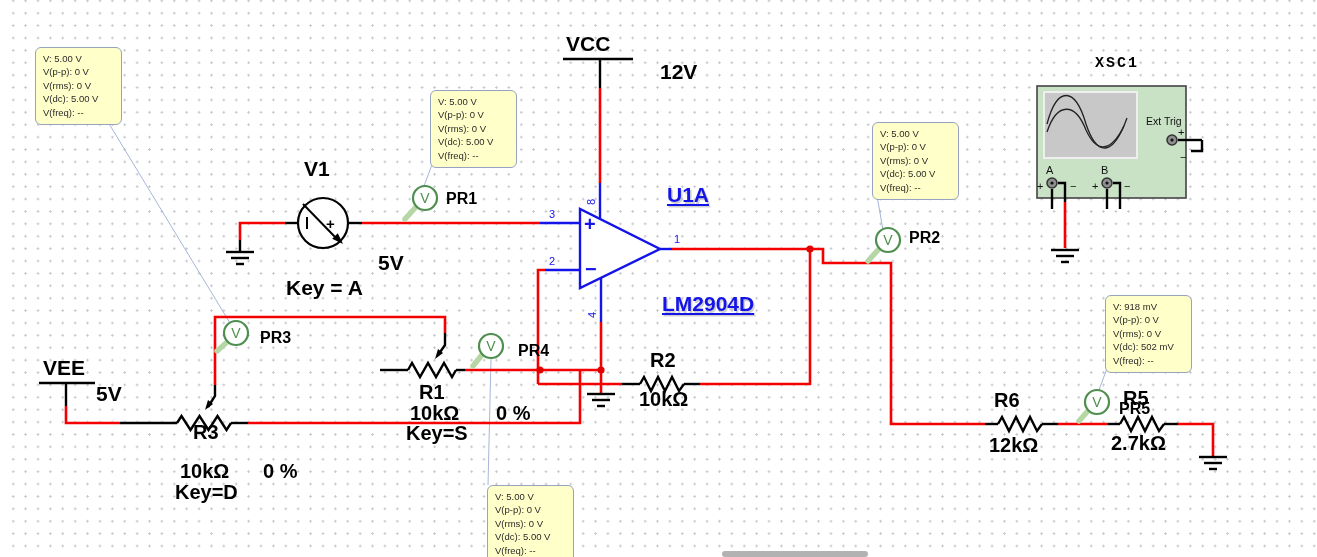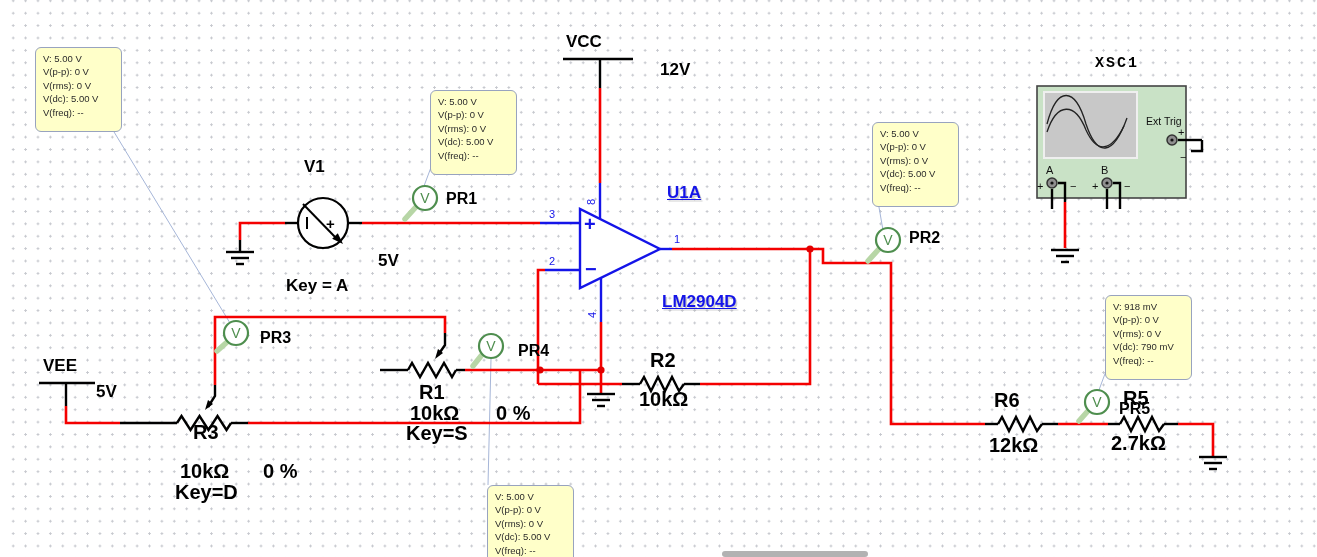--- a/index.html
+++ b/index.html
@@ -12,26 +12,26 @@
   }
   .gutter{position:absolute;left:0;top:0;width:9px;height:557px;background:#fff;}
   svg.sch{position:absolute;left:0;top:0;}
   svg text{font-family:"Liberation Sans","DejaVu Sans",sans-serif;}
   .wire{stroke:#f40000;stroke-width:2.6;fill:none;}
   .lead{stroke:#000;stroke-width:2.4;fill:none;}
   .pinlead{stroke:#1414e8;stroke-width:2.4;fill:none;}
   .gnd line{stroke:#000;stroke-width:2.4;}
   .callout{stroke:#a6b6d8;stroke-width:1;fill:none;}
   .lbl{position:absolute;font-weight:bold;color:#000;white-space:nowrap;z-index:3;}
-  .fs16{font-size:20px}.fs17{font-size:17px}.fs18{font-size:16px}
+  .fs16{font-size:20px}.fs17{font-size:21px}.fs18{font-size:16px}
   .blue{color:#1414e8;text-shadow:1.5px 1.5px 0 rgba(170,170,170,.55);text-decoration:underline;}
   .mono{font-family:"Liberation Mono","DejaVu Sans Mono",monospace;letter-spacing:2px;font-size:15px;text-align:right;}
   .tip{
     position:absolute;width:74px;background:#ffffc9;border:1px solid #98a3bf;border-radius:6px;
-    padding:4px 4px 12px 7px;font-size:9.5px;line-height:1.42;color:#2a2a2a;z-index:4;
+    padding:4px 4px 5px 7px;font-size:9.5px;line-height:1.42;color:#2a2a2a;z-index:4;
   }
   .scrollbar{position:absolute;left:722px;top:551px;width:146px;height:6px;background:#b2b2b2;border-radius:3px;z-index:5;}
 </style>
 </head>
 <body>
 
 <div class="canvas">
   <div class="gutter"></div>
 
   <svg class="sch" width="1317" height="557" viewBox="0 0 1317 557">
@@ -261,21 +261,21 @@
     <div>V: 5.00 V</div>
     <div>V(p-p): 0 V</div>
     <div>V(rms): 0 V</div>
     <div>V(dc): 5.00 V</div>
     <div>V(freq): --</div>
   </div>
   <div class="tip" style="left:1105px;top:295px">
     <div>V: 918 mV</div>
     <div>V(p-p): 0 V</div>
     <div>V(rms): 0 V</div>
-    <div>V(dc): 790 mV</div>
+    <div>V(dc): 502 mV</div>
     <div>V(freq): --</div>
   </div>
   <div class="tip" style="left:487px;top:485px">
     <div>V: 5.00 V</div>
     <div>V(p-p): 0 V</div>
     <div>V(rms): 0 V</div>
     <div>V(dc): 5.00 V</div>
     <div>V(freq): --</div>
   </div>
 

